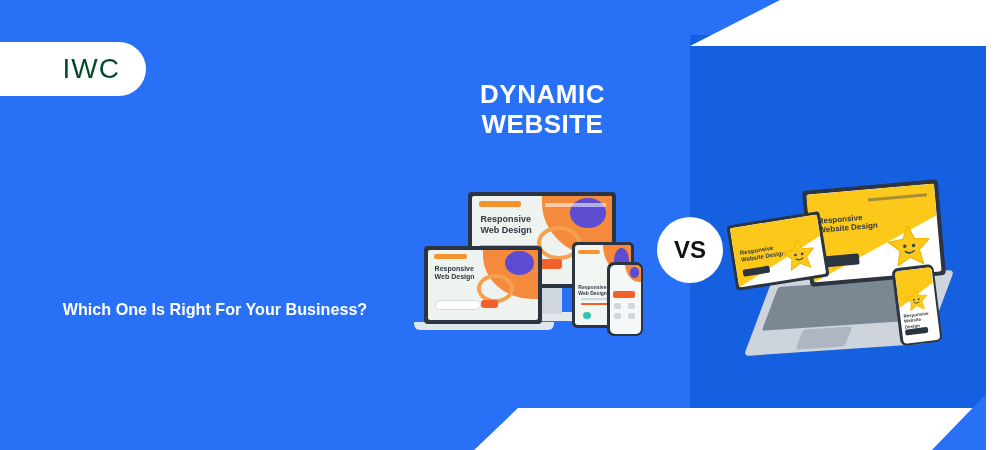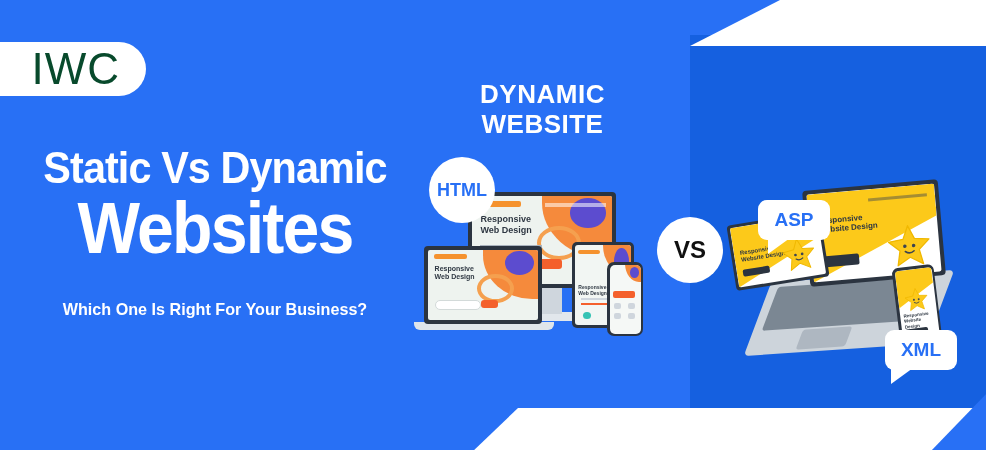--- a/index.html
+++ b/index.html
@@ -14,21 +14,21 @@
      clip-path:polygon(48px 0,540px 0,540px 46px,0 46px);}
   .bg-dark{position:absolute;left:690px;top:35px;width:296px;height:380px;background:#1560e0;}
   .bg-rightwhite{position:absolute;left:986px;top:0;width:24px;height:450px;background:#ffffff;}
   .bg-botright{position:absolute;left:930px;top:392px;width:80px;height:60px;background:#2870f5;
      clip-path:polygon(58px 0,80px 0,80px 60px,0 60px);}
 
   
   .logo-pill{position:absolute;left:-30px;top:42px;width:176px;height:54px;background:#ffffff;
      border-radius:27px;display:flex;align-items:center;justify-content:flex-end;padding-right:26px;
      box-sizing:border-box;}
-  .logo-text{color:#084a2c;font-size:44px;font-weight:400;letter-spacing:1px;
+  .logo-text{color:#084a2c;font-size:28px;font-weight:400;letter-spacing:1px;
      font-family:"Liberation Sans",sans-serif;}
 
   
   .headline{position:absolute;left:0;top:145px;width:430px;text-align:center;}
   .h-line1{color:#ffffff;font-size:45px;font-weight:bold;letter-spacing:-1px;line-height:1;
      font-family:"Liberation Sans",sans-serif;transform:scaleX(.92);}
   .h-line2{color:#ffffff;font-size:72px;font-weight:bold;letter-spacing:-2px;line-height:1.02;
      margin-top:2px;font-family:"Liberation Sans",sans-serif;transform:scaleX(.92);}
   .subtitle{position:absolute;left:0;top:300px;width:430px;text-align:center;color:#ffffff;
      font-size:17px;font-weight:bold;font-family:"Liberation Sans",sans-serif;transform:scaleX(.95);}
@@ -139,24 +139,20 @@
   <div class="bg-dark"></div>
   <div class="bg-topwhite"></div>
   <div class="bg-botwhite"></div>
   <div class="bg-botright"></div>
   <div class="bg-rightwhite"></div>
 
   <div class="logo-pill">
     <span class="logo-text">IWC</span>
   </div>
 
-  <div class="headline">
-    <div class="h-line1">Static Vs Dynamic</div>
-    <div class="h-line2">Websites</div>
-  </div>
   <div class="subtitle">Which One Is Right For Your Business?</div>
 
   <div class="sec-head sec-static">DYNAMIC WEBSITE</div>
 
   <div class="mon-base"></div>
   <div class="mon-stand"></div>
   <div class="mon">
     <div class="mon-scr">
       <div class="art-o-blob1"></div>
       <div class="art-o-blob2"></div>
@@ -212,23 +208,20 @@
       <div class="art-o-blob1" style="height:34%"></div>
       <div class="art-o-blob2" style="top:3%;width:30%;height:16%"></div>
       <div class="tiny" style="left:10%;top:38%;width:72%;height:10%;background:#f4602c;border-radius:2px;"></div>
       <div class="tiny" style="left:14%;top:56%;width:22%;height:9%;border-radius:2px;"></div>
       <div class="tiny" style="left:60%;top:56%;width:22%;height:9%;border-radius:2px;"></div>
       <div class="tiny" style="left:14%;top:70%;width:22%;height:9%;border-radius:2px;"></div>
       <div class="tiny" style="left:60%;top:70%;width:22%;height:9%;border-radius:2px;"></div>
     </div>
   </div>
 
-  <div class="cbadge cb-html">
-    <span>HTML</span>
-  </div>
 
   <div class="r-lap-key"></div>
   <div class="r-lap-kb"></div>
   <div class="r-lap-pad"></div>
 
   <div class="r-lap">
     <div class="r-lap-scr">
       <div class="art-y-wedge2"></div>
       <div class="art-y-nav"></div>
       <div class="art-y-text" style="font-size:8px;">
@@ -272,24 +265,18 @@
         <path d="M40 64 Q50 72 60 64" stroke="#3c4450" stroke-width="3.5" fill="none" stroke-linecap="round"></path>
       </svg>
       <div class="art-y-text" style="font-size:4.5px;top:60%;width:80%;left:10%;">
         <div>Responsive</div>
         <div>Website Design</div>
       </div>
       <div class="art-y-bt" style="left:10%;bottom:10%;width:62%;height:9%;"></div>
     </div>
   </div>
 
-  <div class="bub bb-asp">
-    <span>ASP</span>
-  </div>
-  <div class="bub bb-xml">
-    <span>XML</span>
-  </div>
 
   <div class="vs-badge">
     <span>VS</span>
   </div>
 
 </div>
 
 </body></html>

